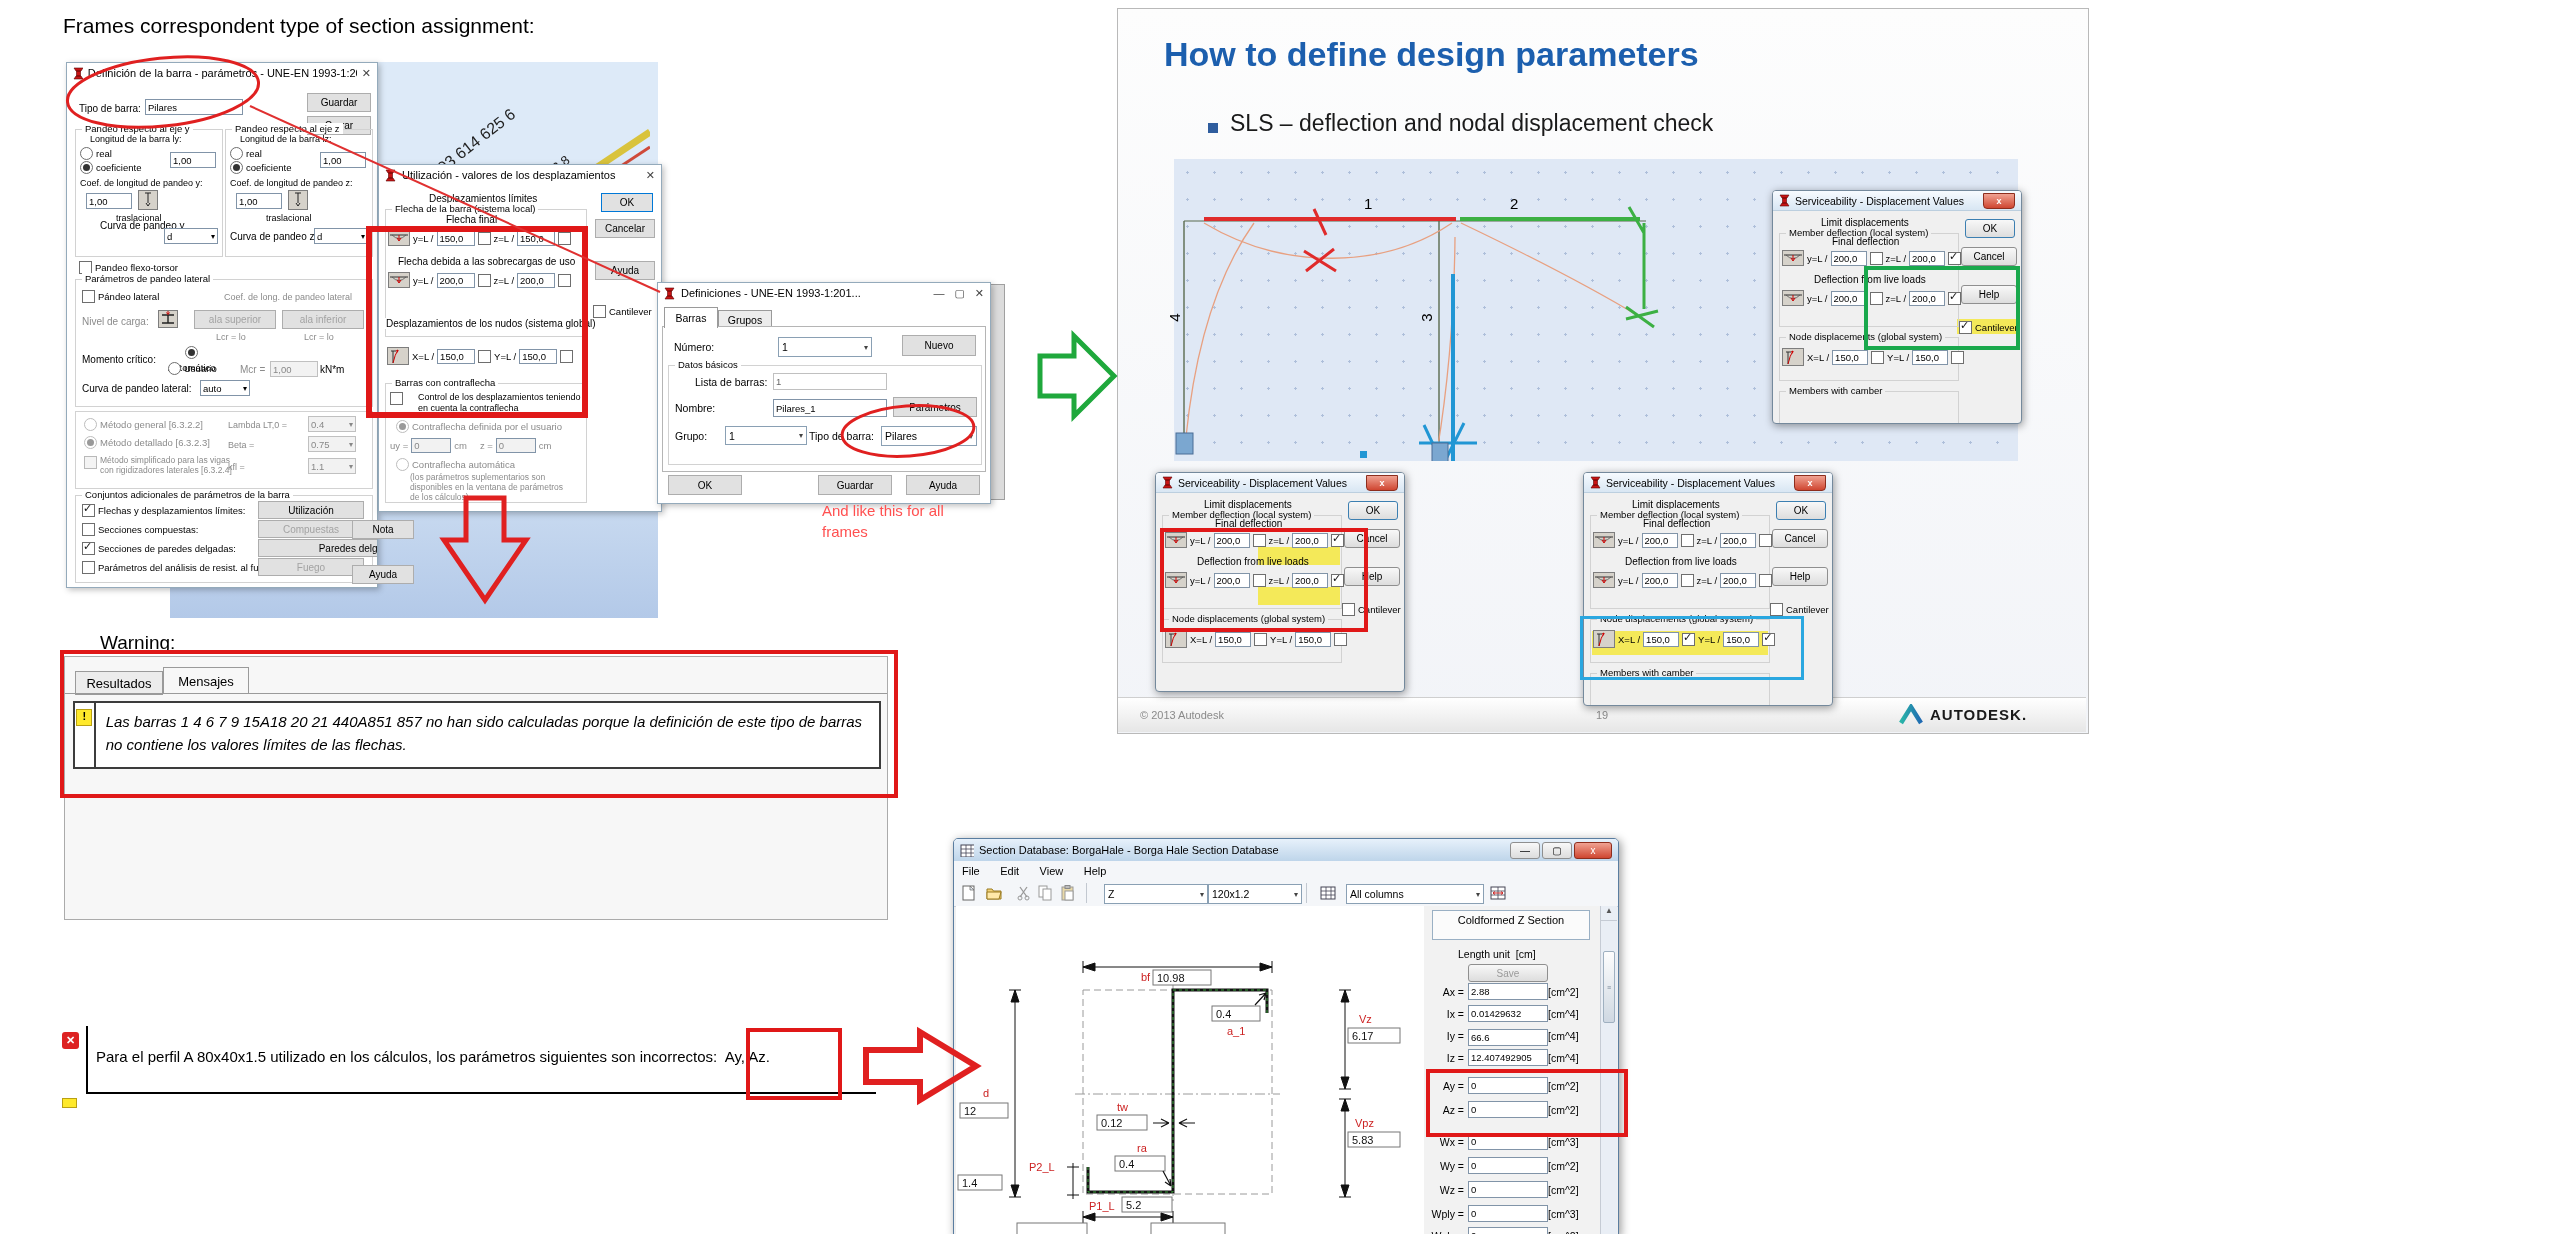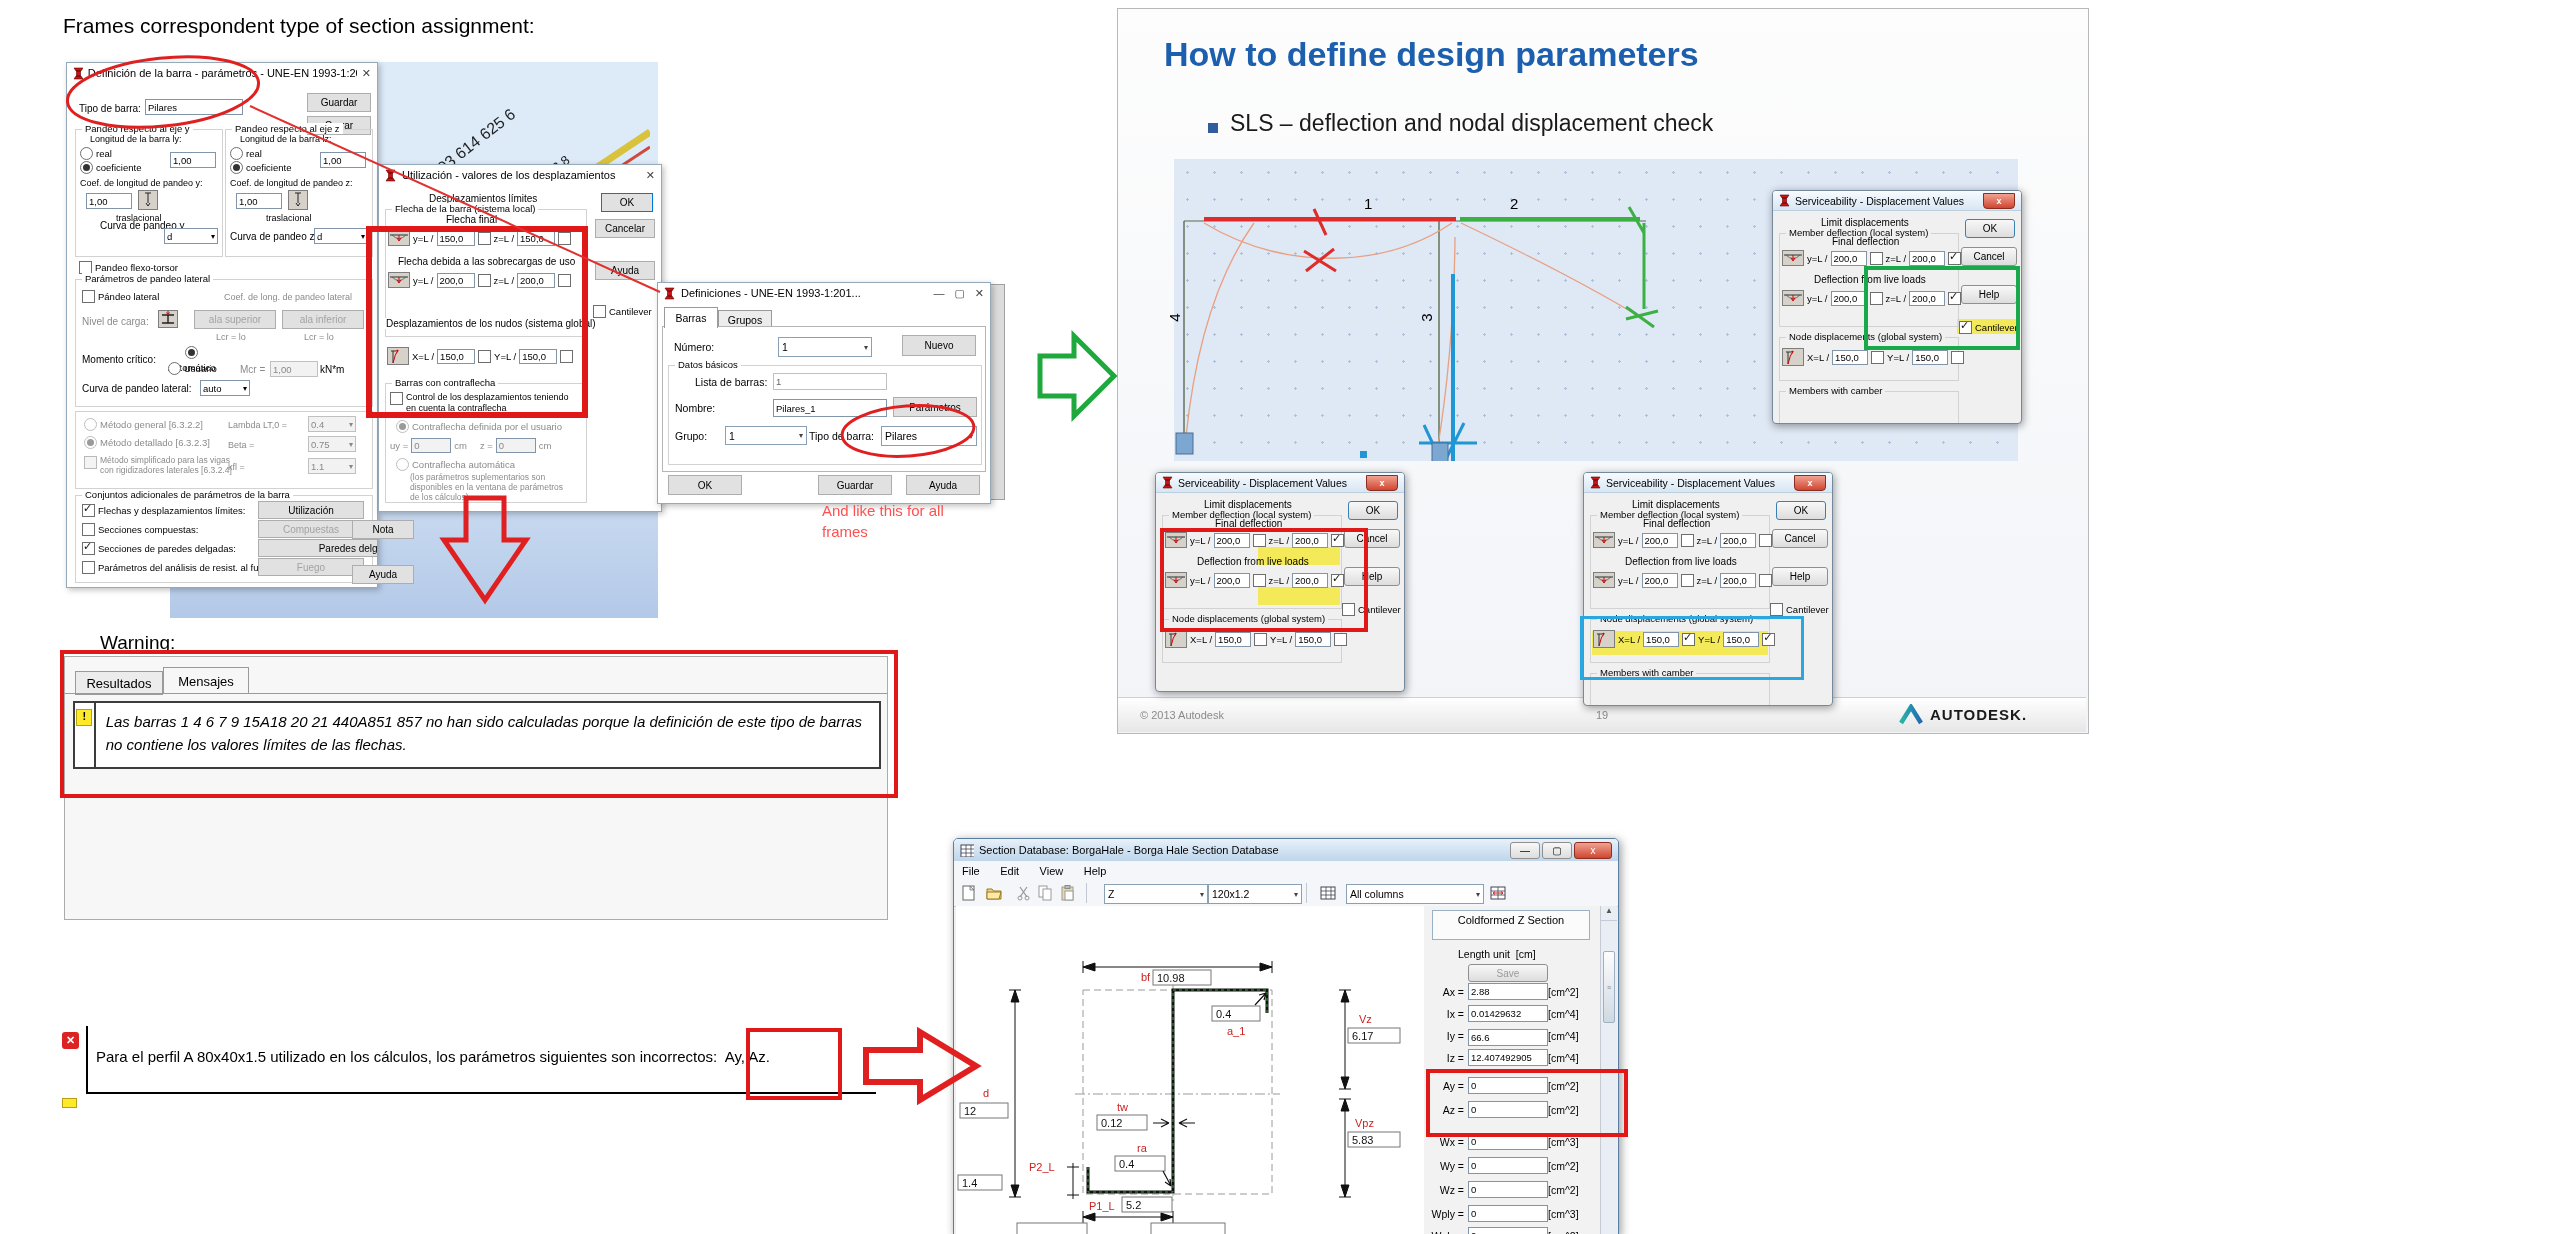--- a/index.html
+++ b/index.html
@@ -339,21 +339,21 @@
         <span class="ifld" style="width:32px;">150,0</span>
         <span class="cb"></span>
       <span>Y=L /</span>
         <span class="ifld" style="width:32px;">150,0</span>
         <span class="cb"></span>
     </div>
     <div class="gb" style="left:6px;top:218px;width:200px;height:118px;">
       <span class="lg">Barras con contraflecha</span>
       <div class="frow" style="left:4px;top:8px;align-items:flex-start;">
           <span class="cb"></span>
-          <span style="width:170px;white-space:normal;font-size:9px;line-height:1.2;">Control de los desplazamientos teniendo en cuenta la contraflecha</span>
+          <span style="width:170px;white-space:normal;font-size:9px;line-height:1.2;margin-left:12px;">Control de los desplazamientos teniendo en cuenta la contraflecha</span>
         </div>
       <div class="frow gray" style="left:10px;top:36px;">
           <span class="rb dis on"></span>
           <span>Contraflecha definida por el usuario</span>
         </div>
       <div class="frow gray" style="left:4px;top:54px;">
         <span>uy =</span>
           <span class="ifld" style="width:34px;background:#f2f2f2;color:#888;">0</span>
           <span>cm</span>
         <span style="margin-left:10px;">z =</span>

